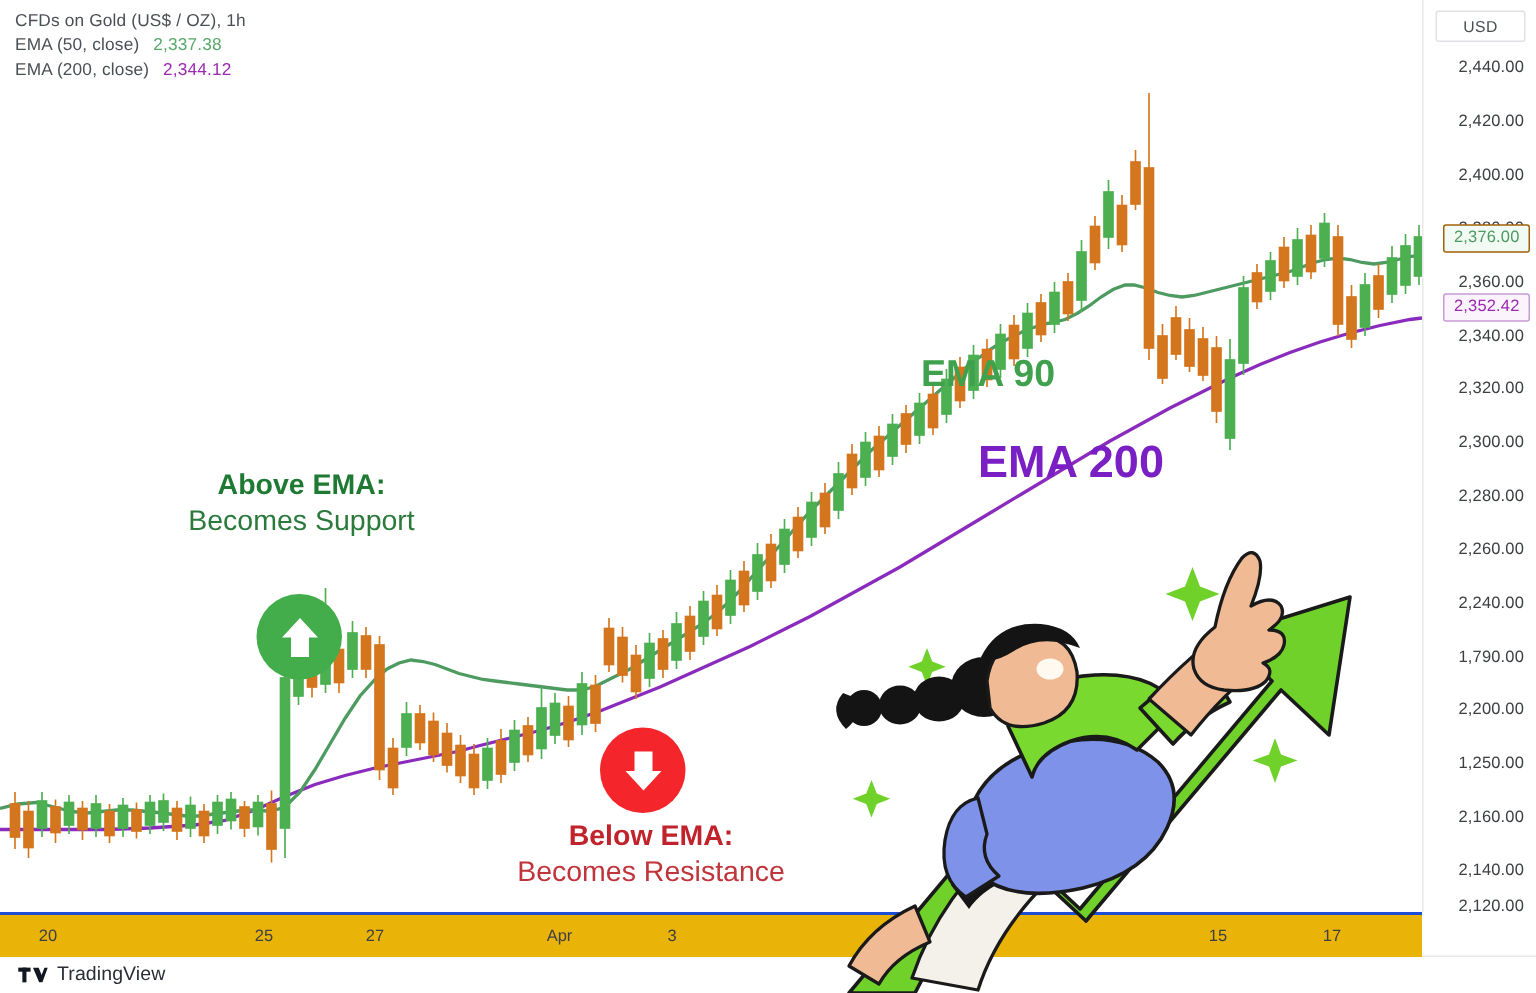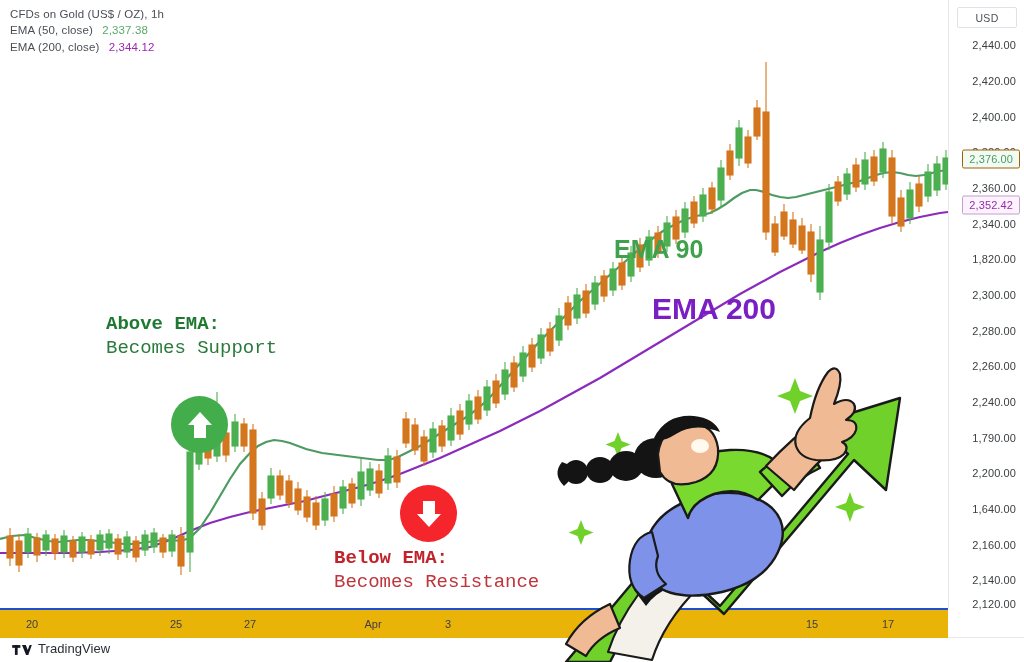--- a/index.html
+++ b/index.html
@@ -46,21 +46,21 @@
   .brand{position:absolute;left:12px;top:641px;display:flex;align-items:flex-end;gap:6px;z-index:40;}
   .brand-mark{width:20px;height:12px;}
   .brand-name{font-size:13px;color:#2a2e34;letter-spacing:.005em;}
 
   
   .headline{position:absolute;left:62px;top:104px;width:440px;z-index:45;
             font-weight:700;font-style:italic;font-size:30px;line-height:1.42;
             color:#111418;text-align:center;letter-spacing:-.005em;}
 
   
-  .anno{position:absolute;z-index:45;white-space:nowrap;font-family:Liberation Mono, monospace;}
+  .anno{position:absolute;z-index:45;text-align:center;white-space:nowrap;}
   .anno .t1{font-size:19px;font-weight:700;line-height:1.28;}
   .anno .t2{font-size:19px;font-weight:400;line-height:1.3;}
   .anno-green{color:#1e7a32;}
   .anno-green .t2{color:#2b7a3c;}
   .anno-red{color:#c0232b;}
   .anno-red .t2{color:#c0343b;}
   #anno-above{left:106px;top:312px;width:190px;}
   #anno-below{left:334px;top:546px;width:200px;}
 
   
@@ -342,28 +342,28 @@
     </div>
 
     <div class="price-axis">
       <div class="axis-cur">USD</div>
       <div class="tick" style="top:45px">2,440.00</div>
       <div class="tick" style="top:81px">2,420.00</div>
       <div class="tick" style="top:117px">2,400.00</div>
       <div class="tick" style="top:152px">2,380.00</div>
       <div class="tick" style="top:188px">2,360.00</div>
       <div class="tick" style="top:224px">2,340.00</div>
-      <div class="tick" style="top:259px">1,820.00</div>
+      <div class="tick" style="top:259px">2,320.00</div>
       <div class="tick" style="top:295px">2,300.00</div>
       <div class="tick" style="top:331px">2,280.00</div>
       <div class="tick" style="top:366px">2,260.00</div>
       <div class="tick" style="top:402px">2,240.00</div>
       <div class="tick" style="top:438px">1,790.00</div>
       <div class="tick" style="top:473px">2,200.00</div>
-      <div class="tick" style="top:509px">1,640.00</div>
+      <div class="tick" style="top:509px">1,250.00</div>
       <div class="tick" style="top:545px">2,160.00</div>
       <div class="tick" style="top:580px">2,140.00</div>
       <div class="tick" style="top:604px">2,120.00</div>
       <div class="tag green" style="top:159px">2,376.00</div>
       <div class="tag purple" style="top:205px">2,352.42</div>
     </div>
 
     <div class="time-axis">
       <div class="tlabel" style="left:32px">20</div>
       <div class="tlabel" style="left:176px">25</div>

